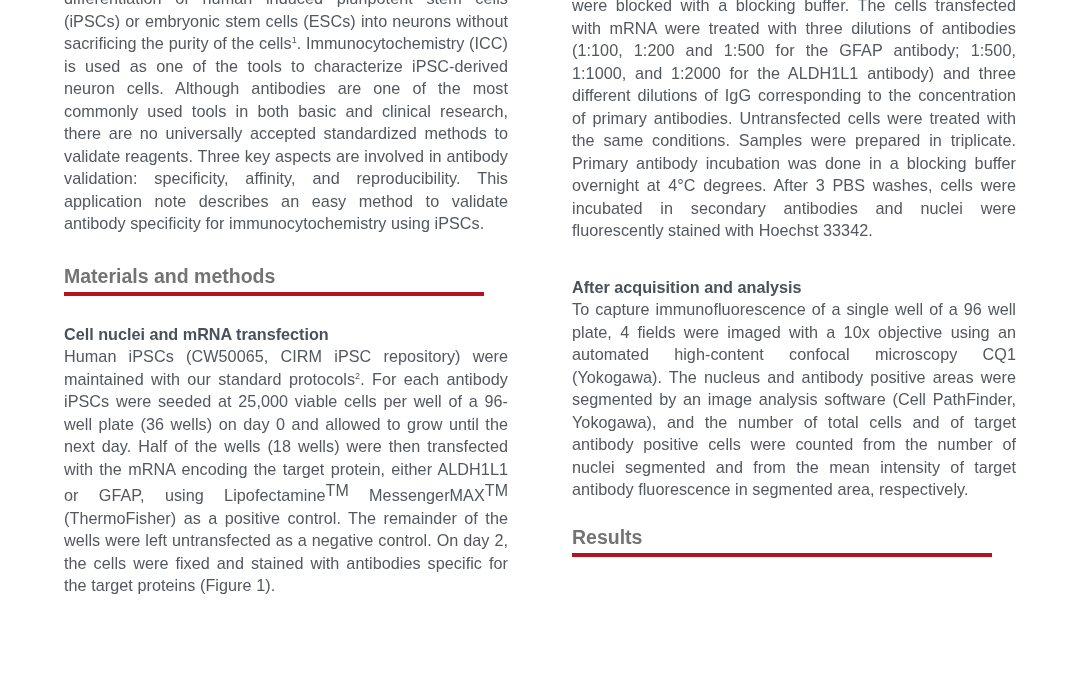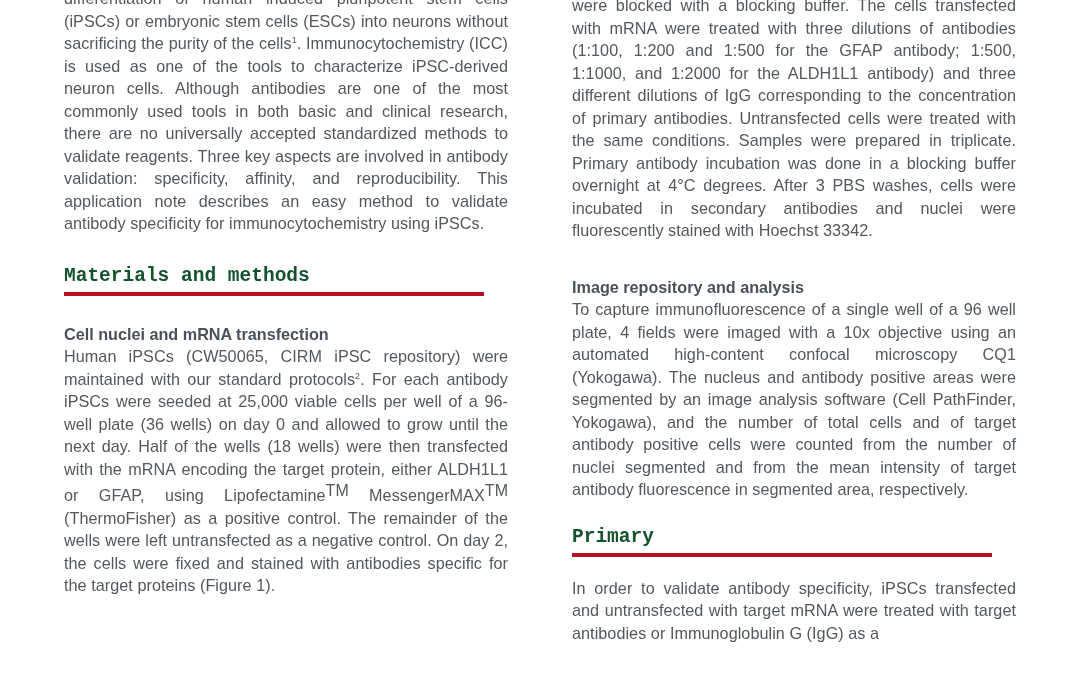--- a/index.html
+++ b/index.html
@@ -24,24 +24,23 @@
     p {
       margin: 0;
       font-size: 16.2px;
       line-height: 22.5px;
       text-align: justify;
       letter-spacing: 0.05px;
     }
     .section-heading {
       font-size: 19.5px;
       font-weight: bold;
-      color: #14532d;
+      color: #737373;
       margin: 0;
       line-height: 24px;
-      font-family: Liberation Mono, monospace;
     }
     .rule {
       height: 4px;
       background: #b3121e;
       margin-top: 4px;
     }
     .sub-heading {
       font-size: 16.2px;
       font-weight: bold;
       color: #4a5158;
@@ -63,22 +62,21 @@
 
   <div style="height:27px"></div>
   <h3 class="sub-heading">Cell nuclei and mRNA transfection</h3>
   <p><span>Human iPSCs (CW50065, CIRM iPSC repository) were maintained with our standard protocols</span><sup>2</sup><span>. For each antibody iPSCs were seeded at 25,000 viable cells per well of a 96-well plate (36 wells) on day 0 and allowed to grow until the next day. Half of the wells (18 wells) were then transfected with the mRNA encoding the target protein, either ALDH1L1 or GFAP, using Lipofectamine</span><span class="tm">TM</span><span> MessengerMAX</span><span class="tm">TM</span><span>  (ThermoFisher) as a positive control. The remainder of the wells were left untransfected as a negative control. On day 2, the cells were fixed and stained  with antibodies specific for the target proteins (Figure 1).</span></p>
 </div>
 
 <div class="col col-right">
   <p>were blocked with a blocking buffer. The cells transfected with mRNA were treated with three dilutions of antibodies (1:100, 1:200 and 1:500 for the GFAP antibody; 1:500, 1:1000, and 1:2000 for the ALDH1L1 antibody) and three different dilutions of IgG corresponding to the concentration of primary antibodies. Untransfected cells were treated with the same conditions. Samples were prepared in triplicate. Primary antibody incubation was done in a blocking buffer overnight at 4°C degrees. After 3 PBS  washes, cells were incubated in secondary antibodies and nuclei were fluorescently stained with Hoechst 33342.</p>
 
   <div style="height:34px"></div>
-  <h3 class="sub-heading">Image repository and analysis</h3>
+  <h3 class="sub-heading">After acquisition and analysis</h3>
   <p>To capture immunofluorescence of a single well of a 96 well plate, 4 fields were imaged with a 10x objective using an automated high-content confocal microscopy CQ1 (Yokogawa). The nucleus and antibody positive areas were segmented by an image analysis software (Cell PathFinder, Yokogawa), and the number of total cells and of target antibody positive cells were counted from the number of nuclei segmented and from the mean intensity of target antibody fluorescence in segmented area, respectively.</p>
 
   <div style="height:24px"></div>
-  <h2 class="section-heading">Primary</h2>
+  <h2 class="section-heading">Results</h2>
   <div class="rule" style="width:420px"></div>
 
   <div style="height:20px"></div>
-  <p>In order to validate antibody specificity, iPSCs transfected and untransfected with target mRNA were treated with target antibodies or Immunoglobulin G (IgG) as a</p>
 </div>
 
 </body></html>

